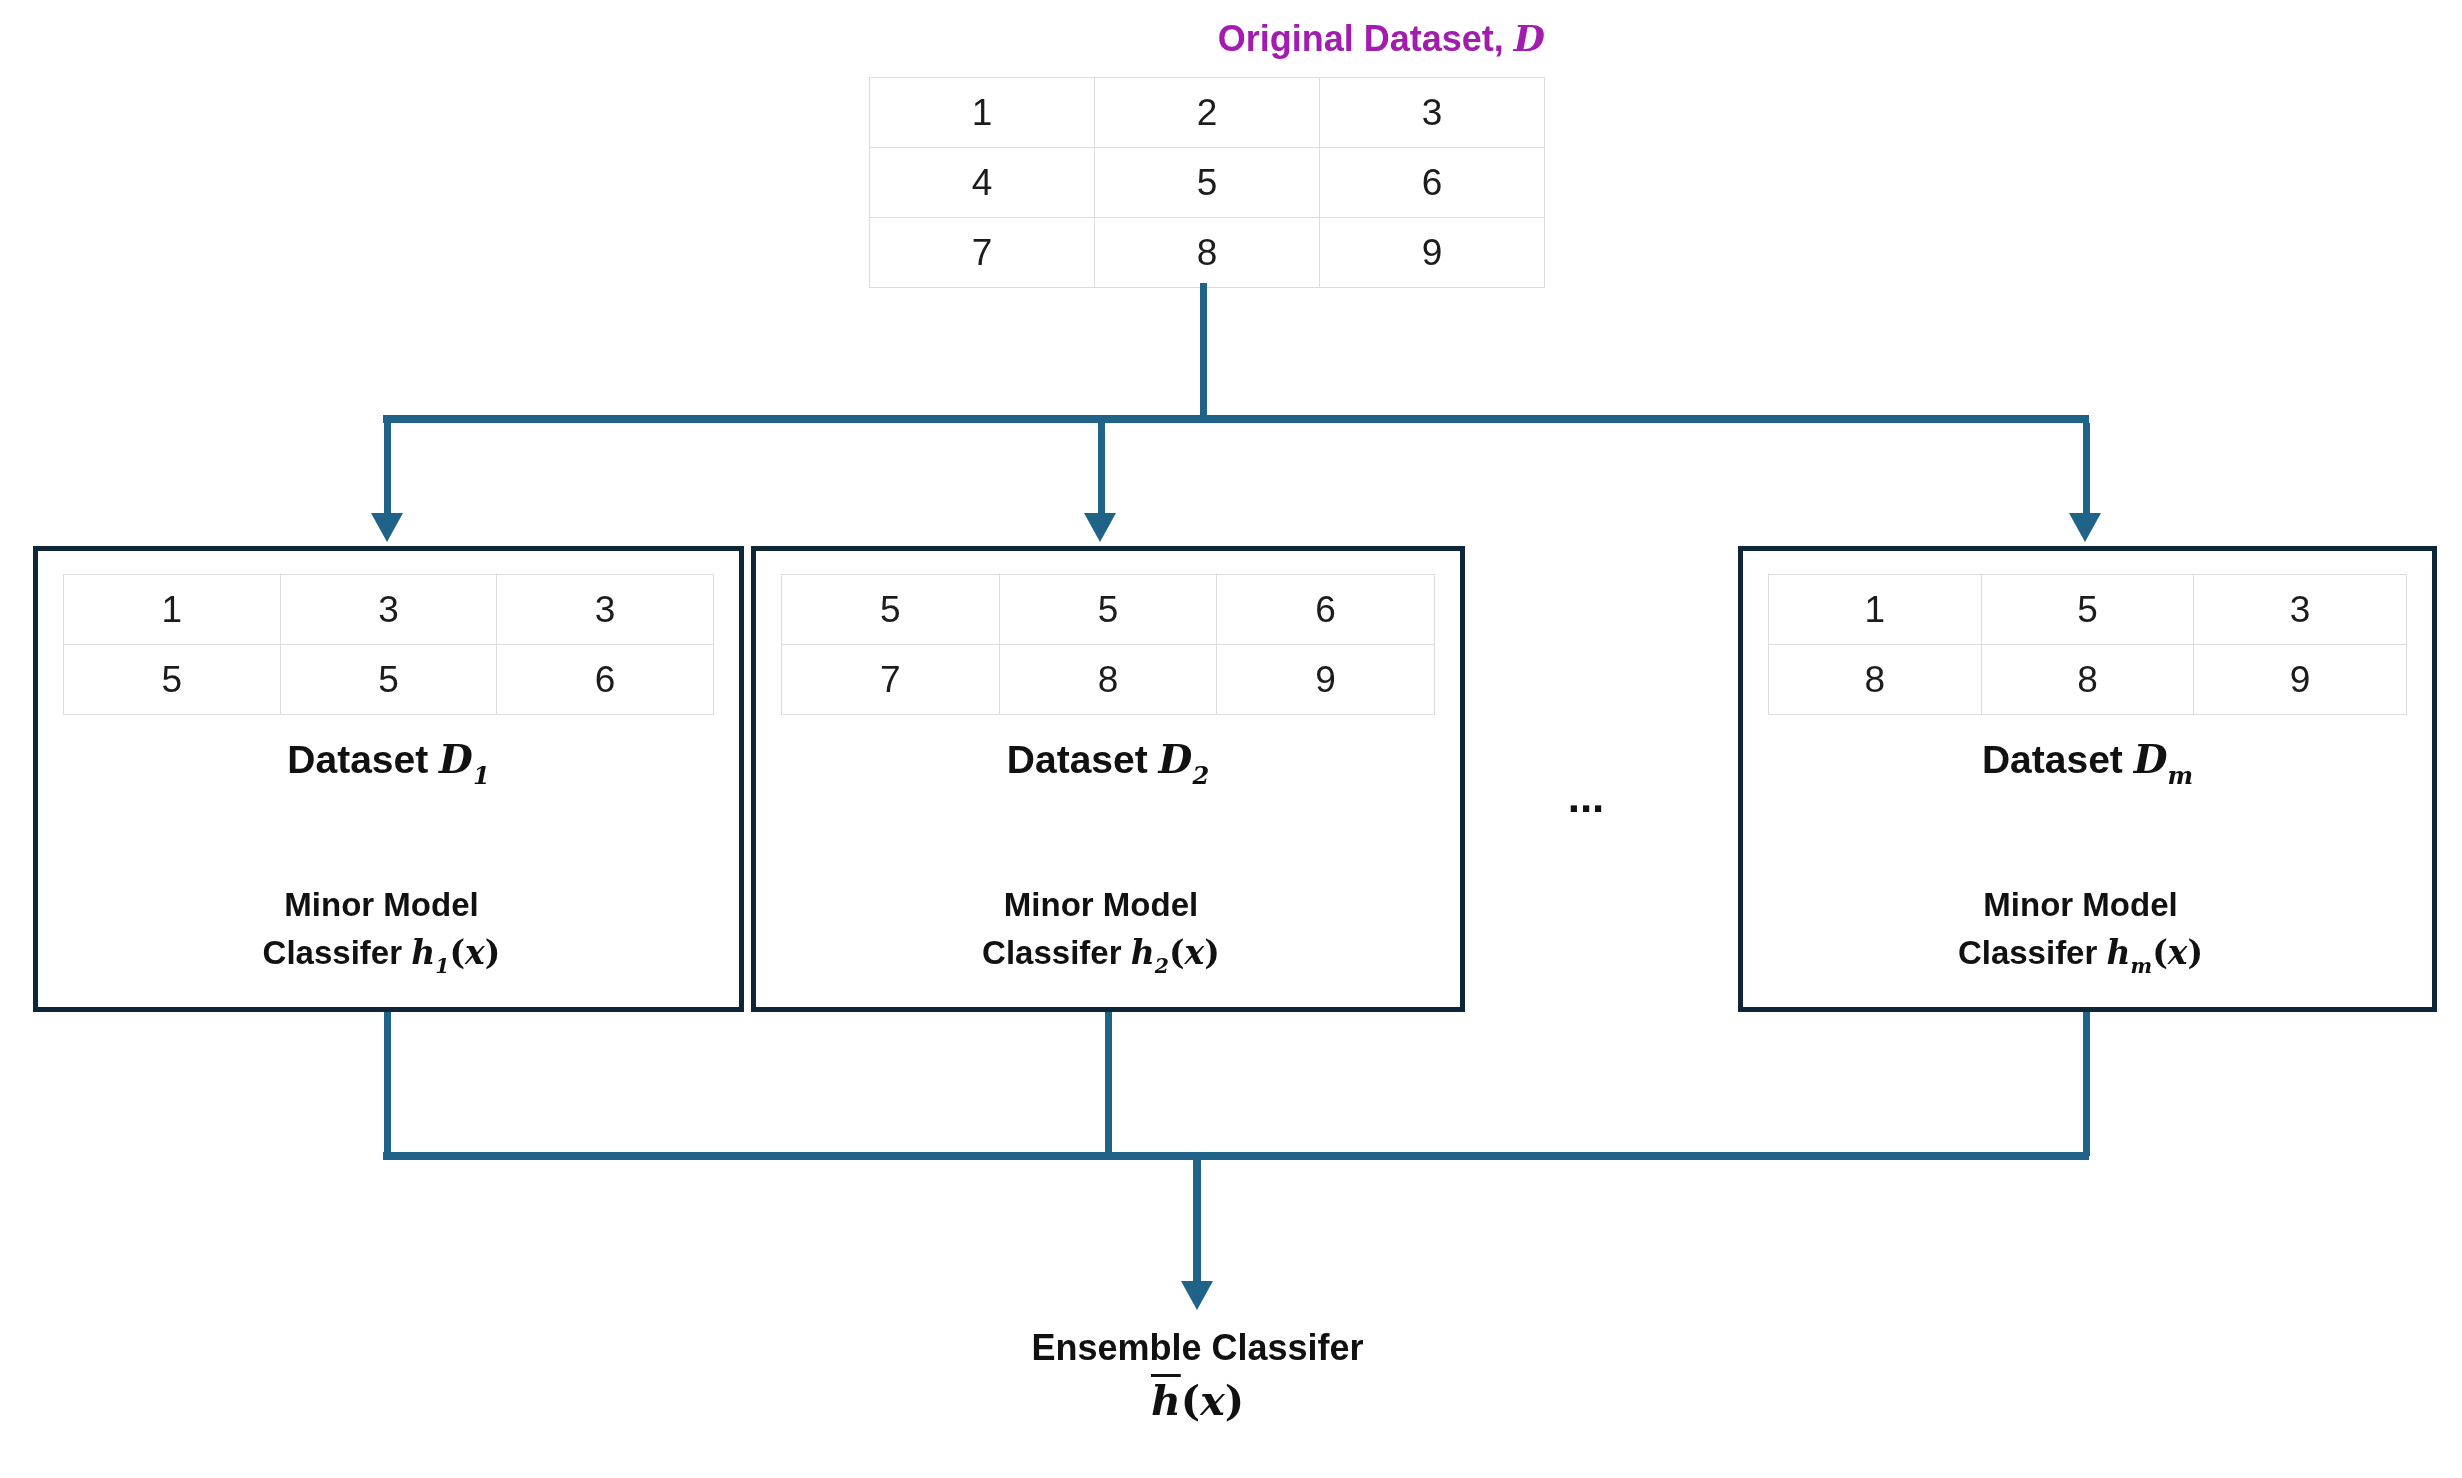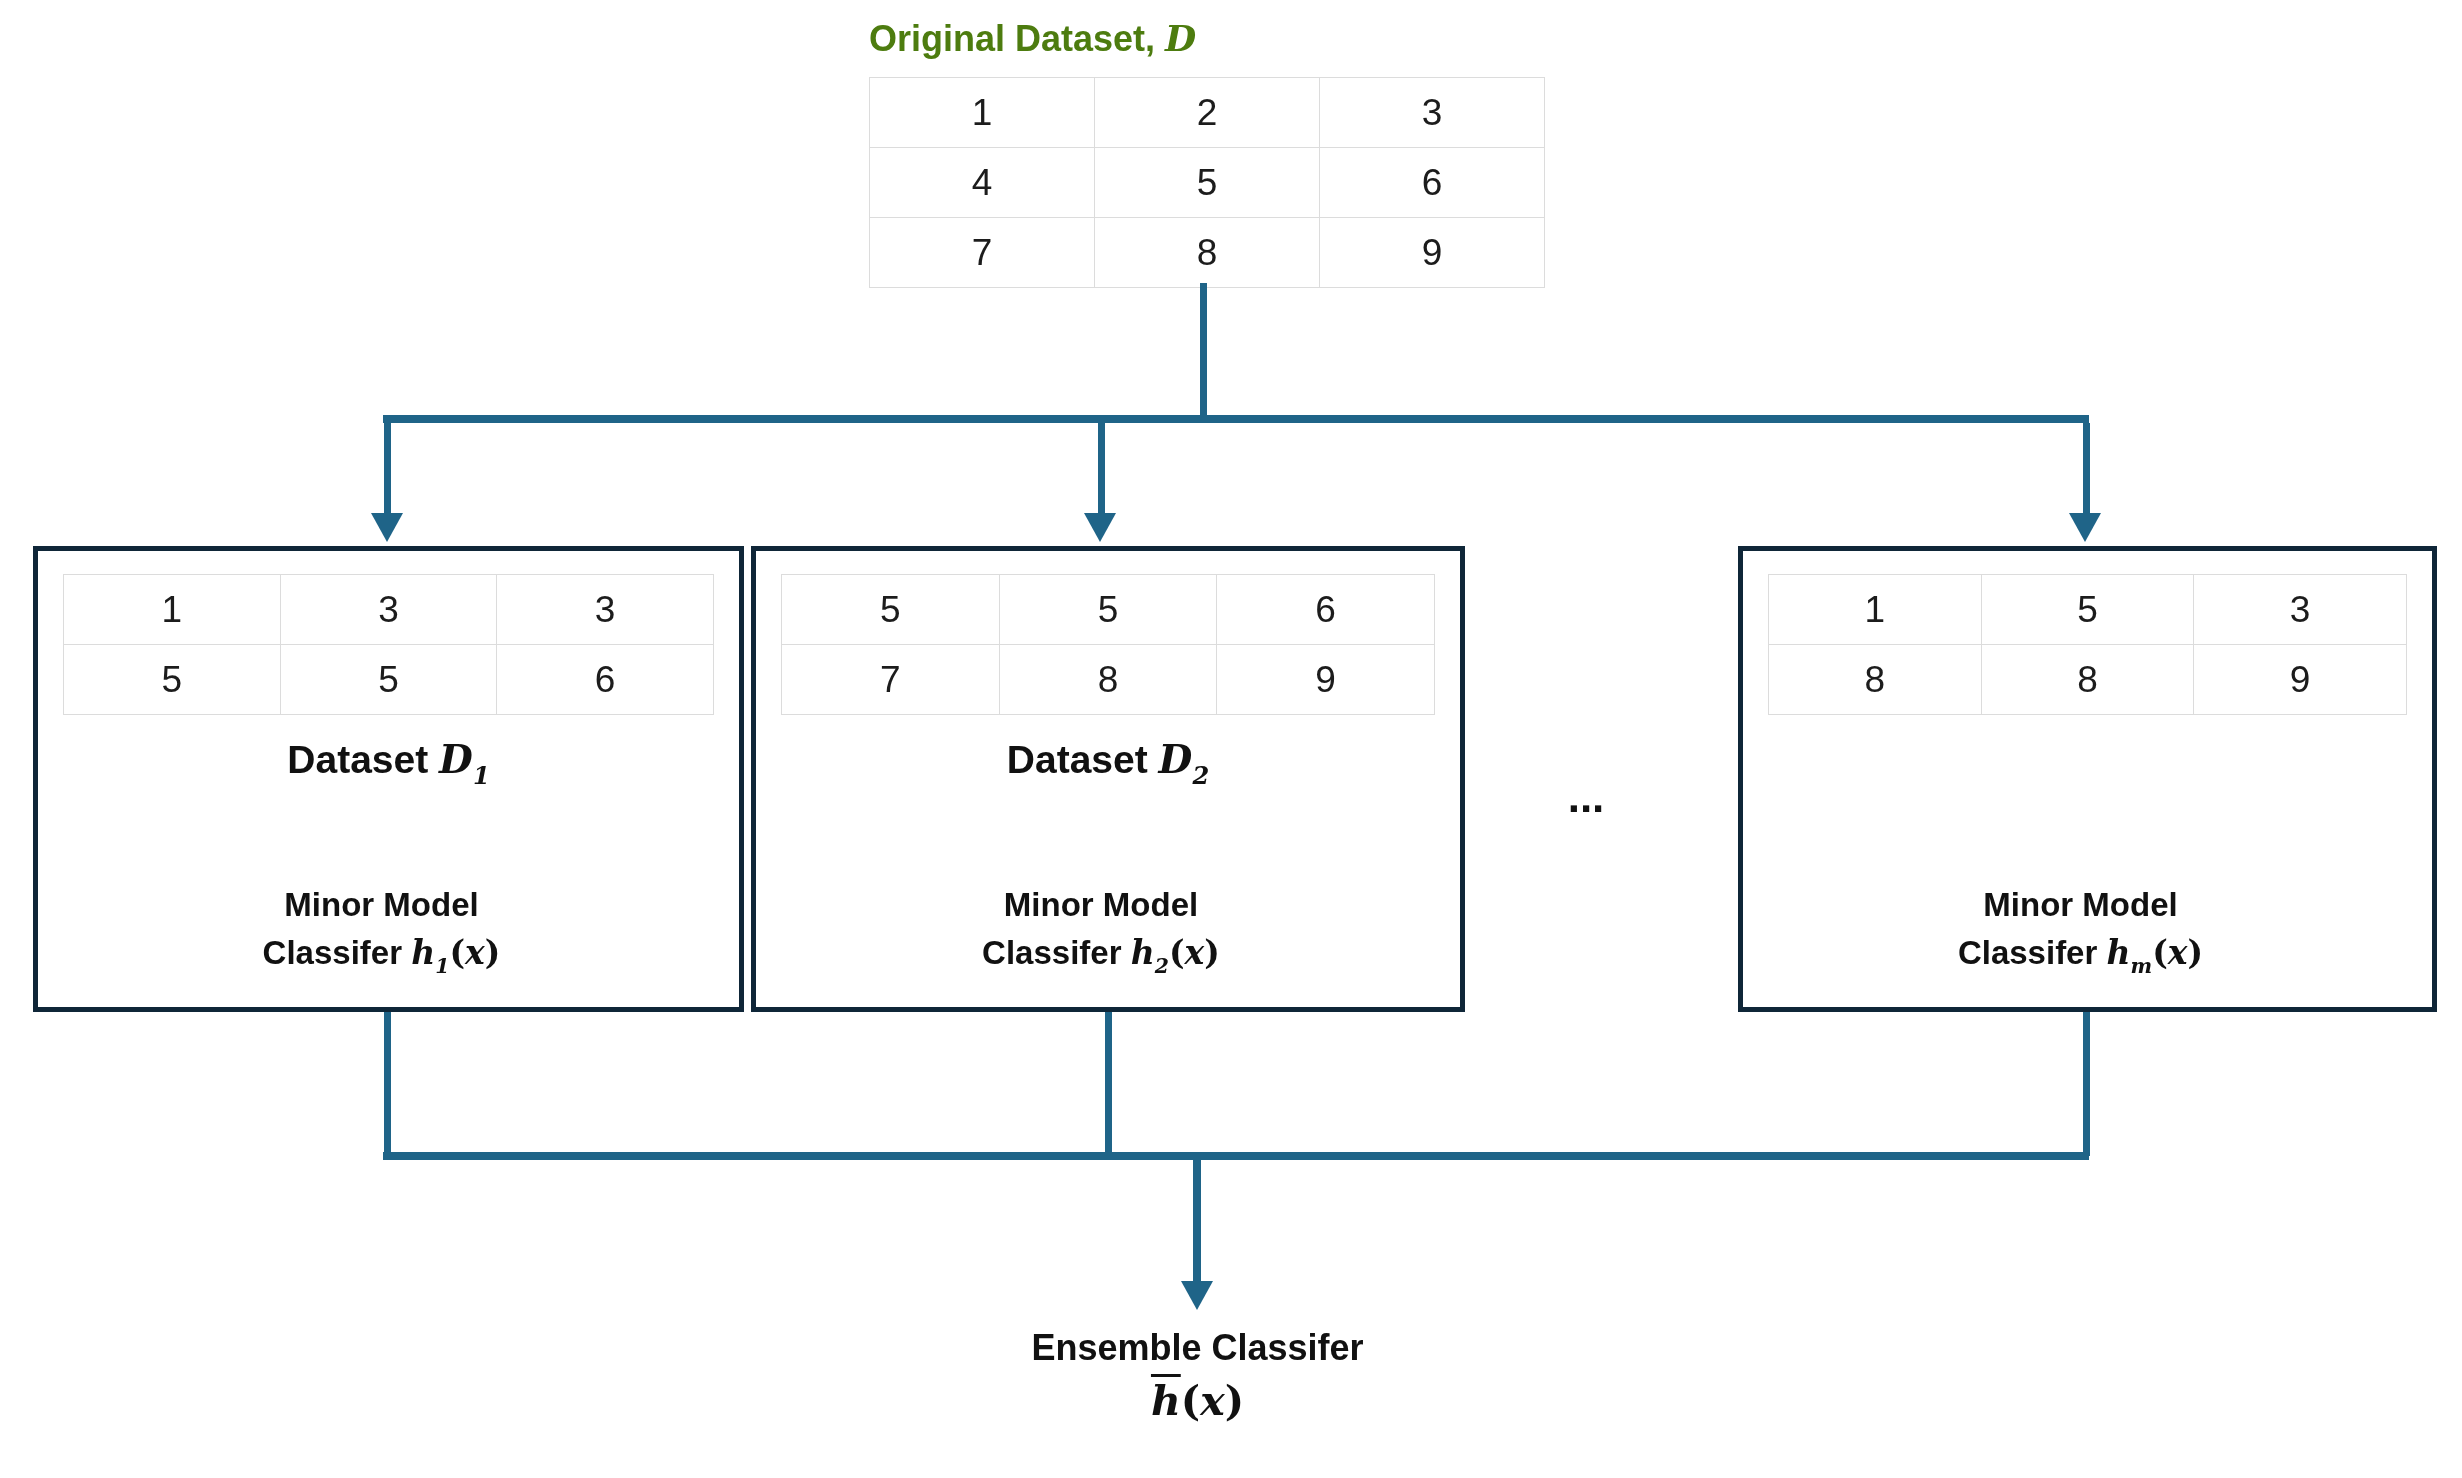--- a/index.html
+++ b/index.html
@@ -12,21 +12,21 @@
          border-left:16.4px solid transparent;border-right:16.4px solid transparent;
          border-top:29px solid #1f6488;}
   
   .panel{position:absolute;box-sizing:border-box;border:5.8px solid #0f2638;background:#ffffff;}
   
   table.grid{border-collapse:collapse;table-layout:fixed;margin:0 auto;background:#ffffff;}
   table.grid td{border:1.9px solid #dcdcdc;text-align:center;vertical-align:middle;
                 font-size:37px;color:#1c1c1c;font-family:"Liberation Sans",sans-serif;}
   .toptable td{height:67px;}
   .boxtable td{height:67px;}
-  .title{position:absolute;text-align:left;font-weight:bold;font-size:36px;color:#4d7c0f;}
+  .title{position:absolute;text-align:right;font-weight:bold;font-size:36px;color:#a21caf;}
   .dslabel{text-align:center;font-weight:bold;font-size:39px;margin-top:21px;color:#111111;}
   .modelblock{position:absolute;left:0;right:14px;bottom:25px;text-align:center;
               font-weight:bold;font-size:33px;line-height:1.45;color:#111111;}
   .math{font-family:"DejaVu Serif",serif;font-style:italic;font-weight:bold;}
   .paren{font-family:"DejaVu Serif",serif;font-style:normal;font-weight:bold;}
   .msub{font-family:"DejaVu Serif",serif;font-style:italic;font-weight:bold;
         font-size:0.62em;vertical-align:-0.45em;letter-spacing:0;}
   .overbar{text-decoration:overline;text-decoration-thickness:2.9px;}
   .dots{position:absolute;font-weight:bold;font-size:44px;color:#111111;text-align:center;}
   .ensemble{position:absolute;text-align:center;font-weight:bold;color:#111111;}
@@ -139,20 +139,24 @@
         <td>5</td>
         <td>3</td>
       </tr>
       <tr>
         <td>8</td>
         <td>8</td>
         <td>9</td>
       </tr>
     </tbody>
       </table>
+    <div class="dslabel">
+      <span>Dataset</span>
+      <span class="math">D</span><span class="msub">m</span>
+    </div>
     <div class="modelblock">
       <div>Minor Model</div>
       <div>
         <span>Classifer</span>
         <span class="math">h</span><span class="msub">m</span><span class="paren">(</span><span class="math">x</span><span class="paren">)</span>
       </div>
     </div>
   </div>
 
   <div class="conn" style="left:384px;top:1012px;width:6.8px;height:144px;"></div>

